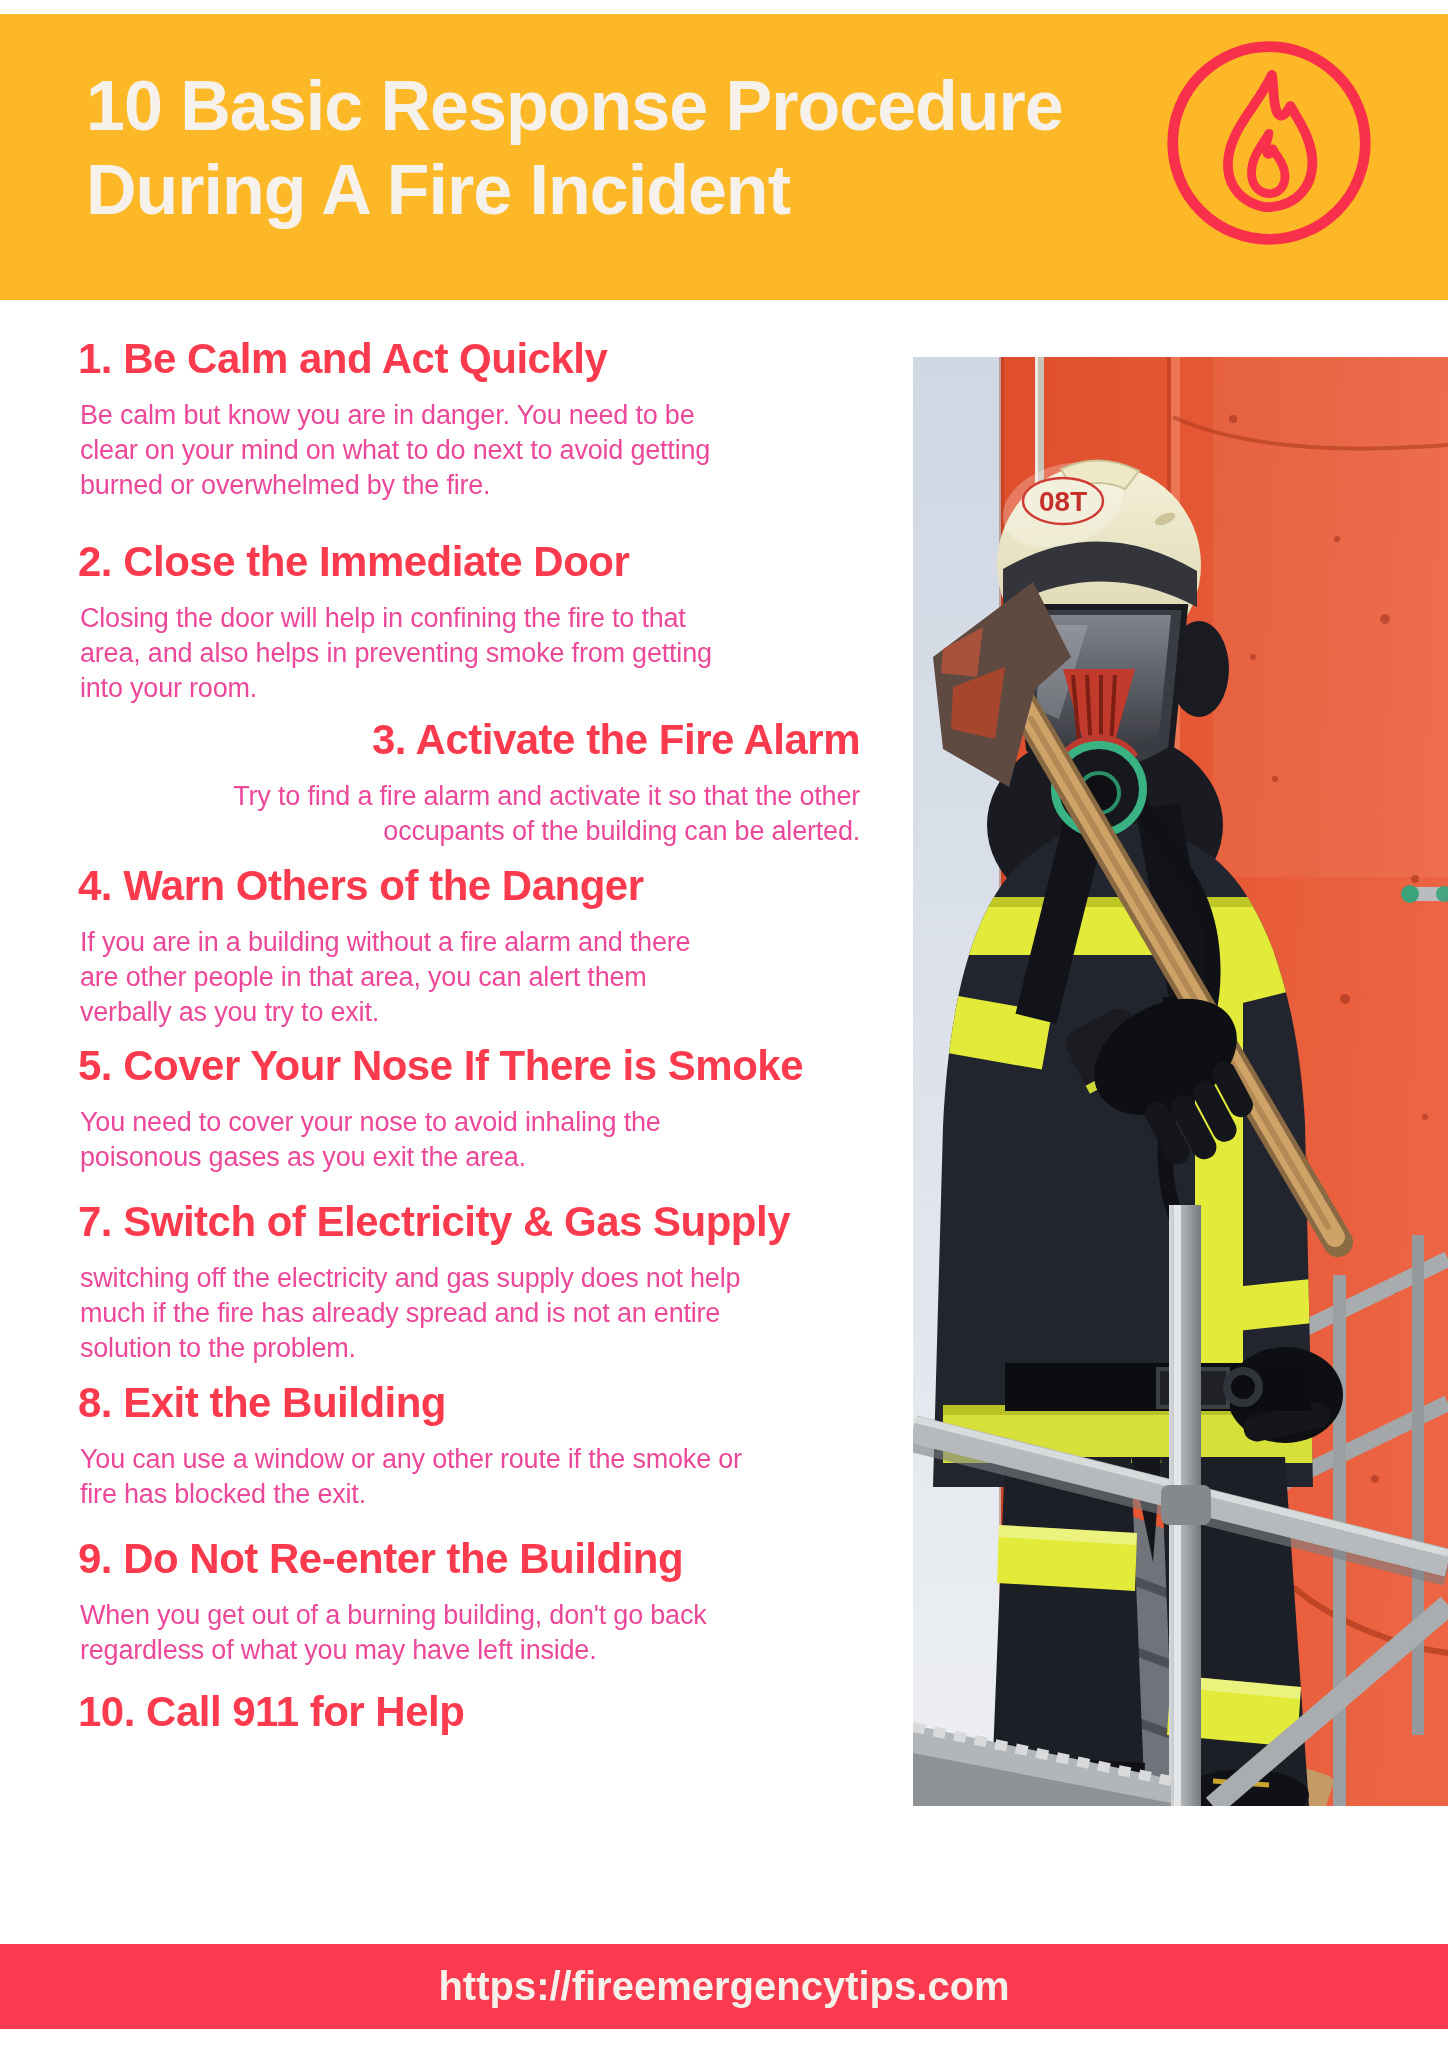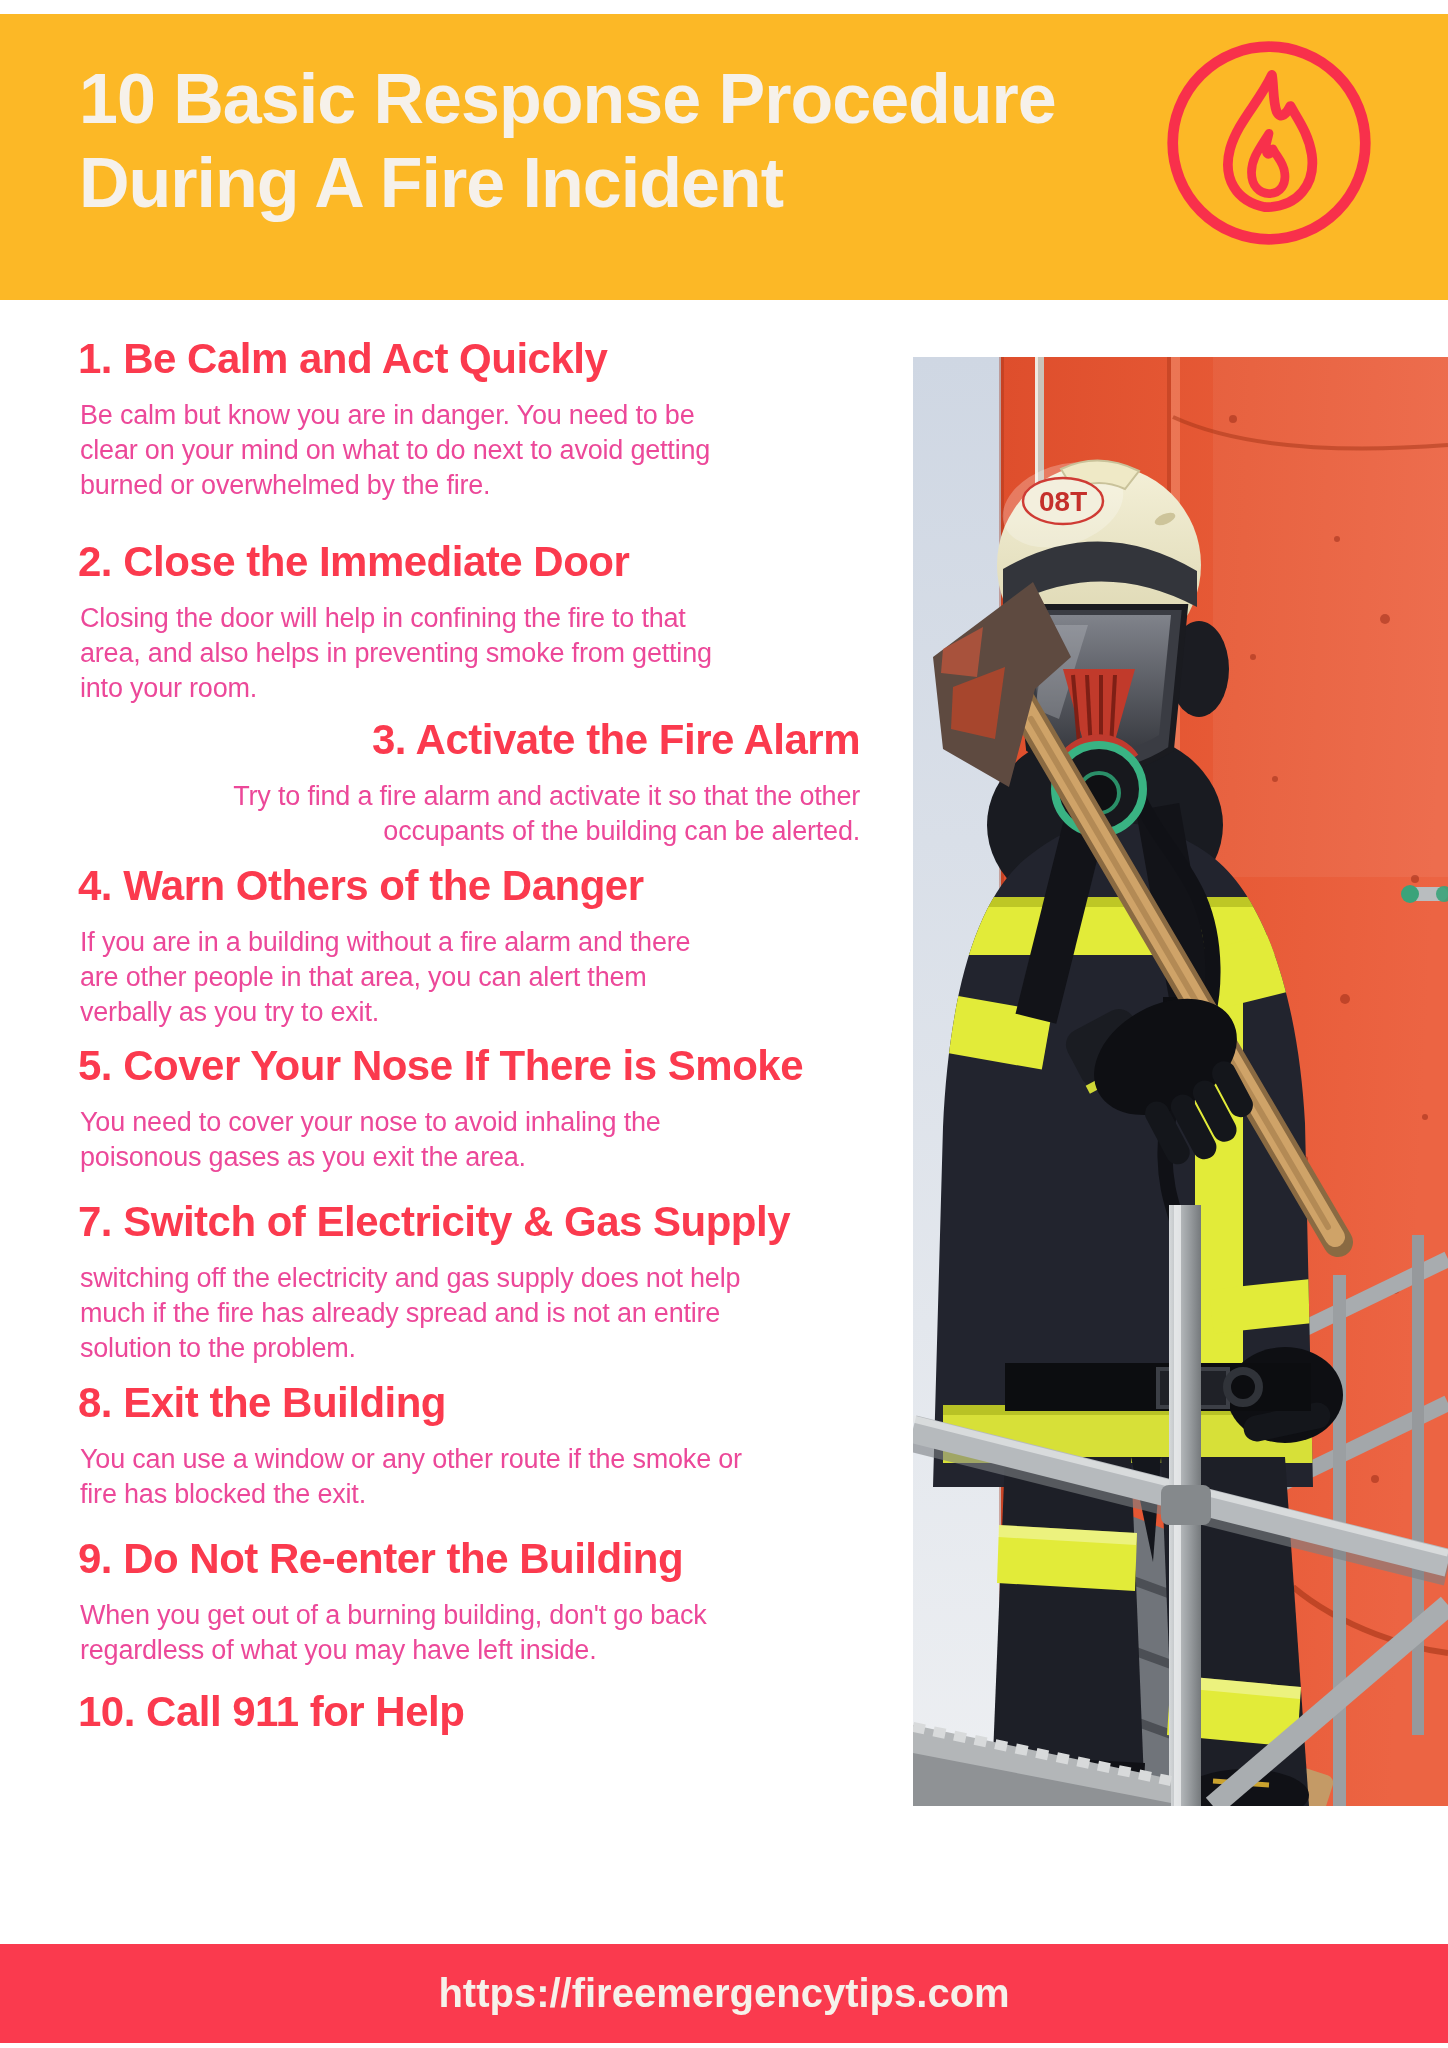--- a/index.html
+++ b/index.html
@@ -7,21 +7,21 @@
     position:relative;width:1448px;height:2048px;overflow:hidden;
     background:#ffffff;font-family:"Liberation Sans", sans-serif;
     padding:0;box-sizing:border-box;
   }
   
   .banner{
     position:absolute;left:0;top:14px;width:1448px;height:286px;
     background:#fcb826;box-sizing:border-box;
   }
   .banner h1{
-    margin:1px;padding:42px 0 0 78px;
+    margin:8px;padding:42px 0 0 78px;
     font-size:70px;line-height:84px;font-weight:700;letter-spacing:-1px;
     color:#f6f1ea;white-space:pre-line;
   }
   .fire-badge{
     position:absolute;top:22px;right:72px;width:214px;height:214px;
   }
   
   .content{position:absolute;left:0;top:300px;width:1448px;height:1256px;}
   .sections{padding:35px 0 0 78px;width:860px;box-sizing:border-box;}
   .sec h2{
@@ -42,21 +42,21 @@
   .sec:nth-of-type(8){margin-top:23px;}
   .sec:nth-of-type(9){margin-top:20px;}
   .sec:nth-of-type(10){margin-top:45px;}
   
   .photo{
     position:absolute;left:913px;top:57px;width:535px;height:1449px;margin:0;
   }
   .photo svg{display:block;width:100%;height:100%;}
   
   .footer{
-    position:absolute;left:0;top:1944px;width:1448px;height:99px;
+    position:absolute;left:0;top:1944px;width:1448px;height:85px;
     background:#fa3a4e;display:flex;align-items:center;justify-content:center;
   }
   .footer span{
     font-size:40px;font-weight:700;color:#f6f1ea;letter-spacing:0;
   }
 </style>
 </head>
 <body>
 
 <div class="page">

